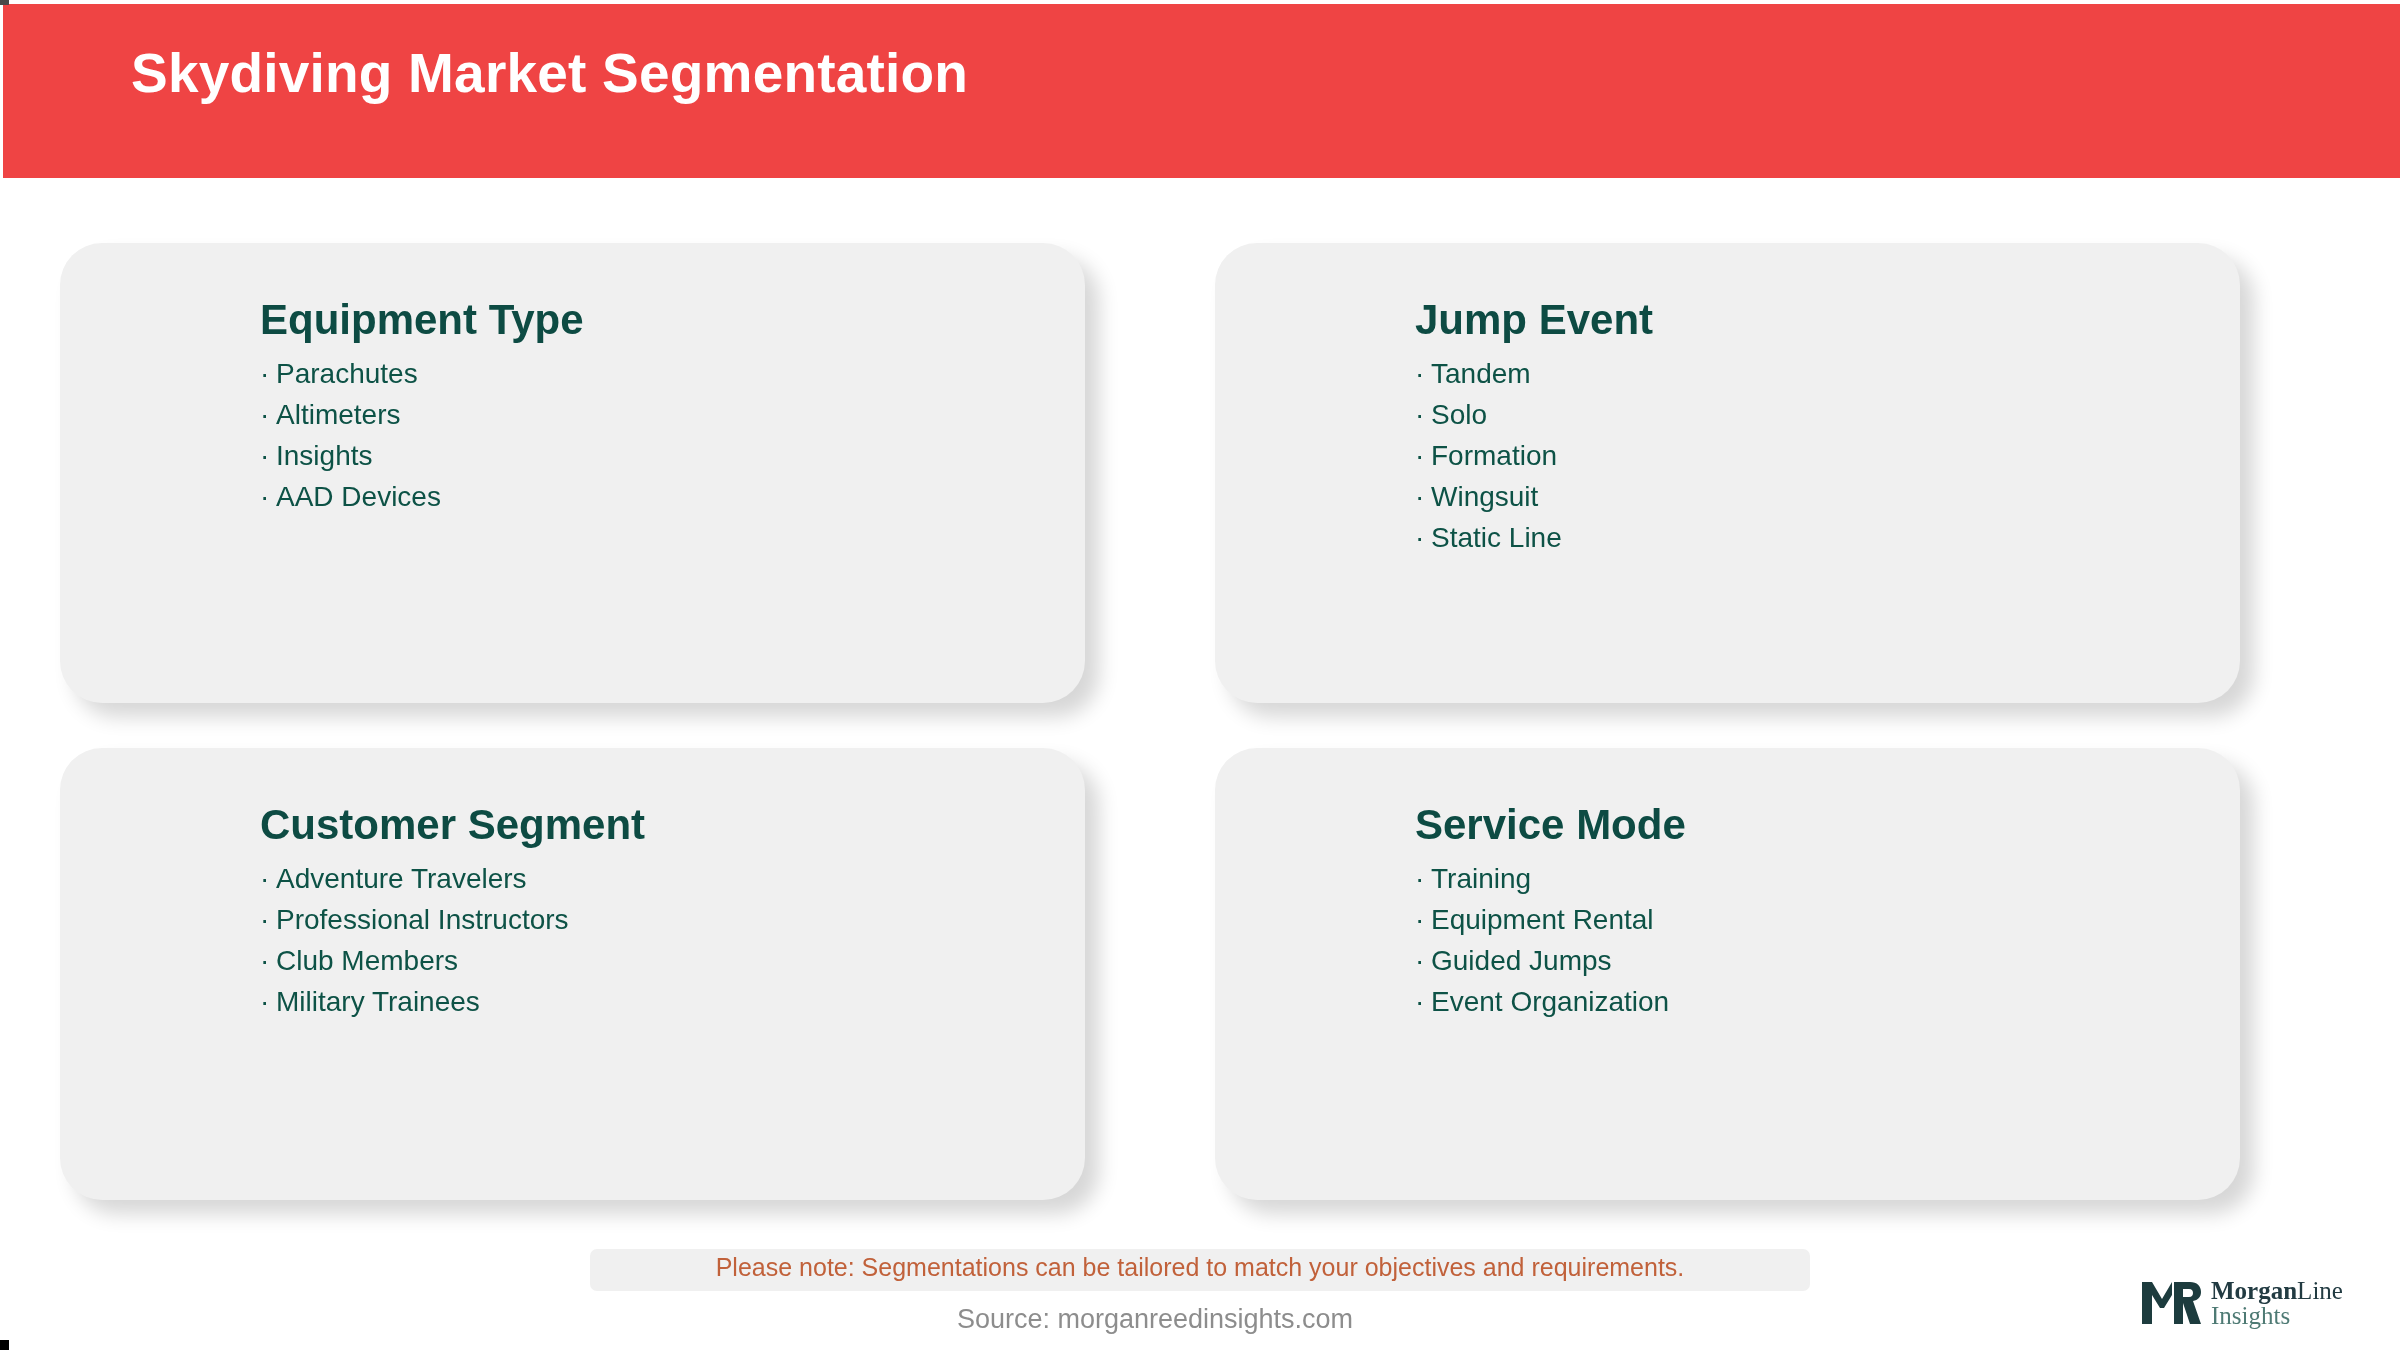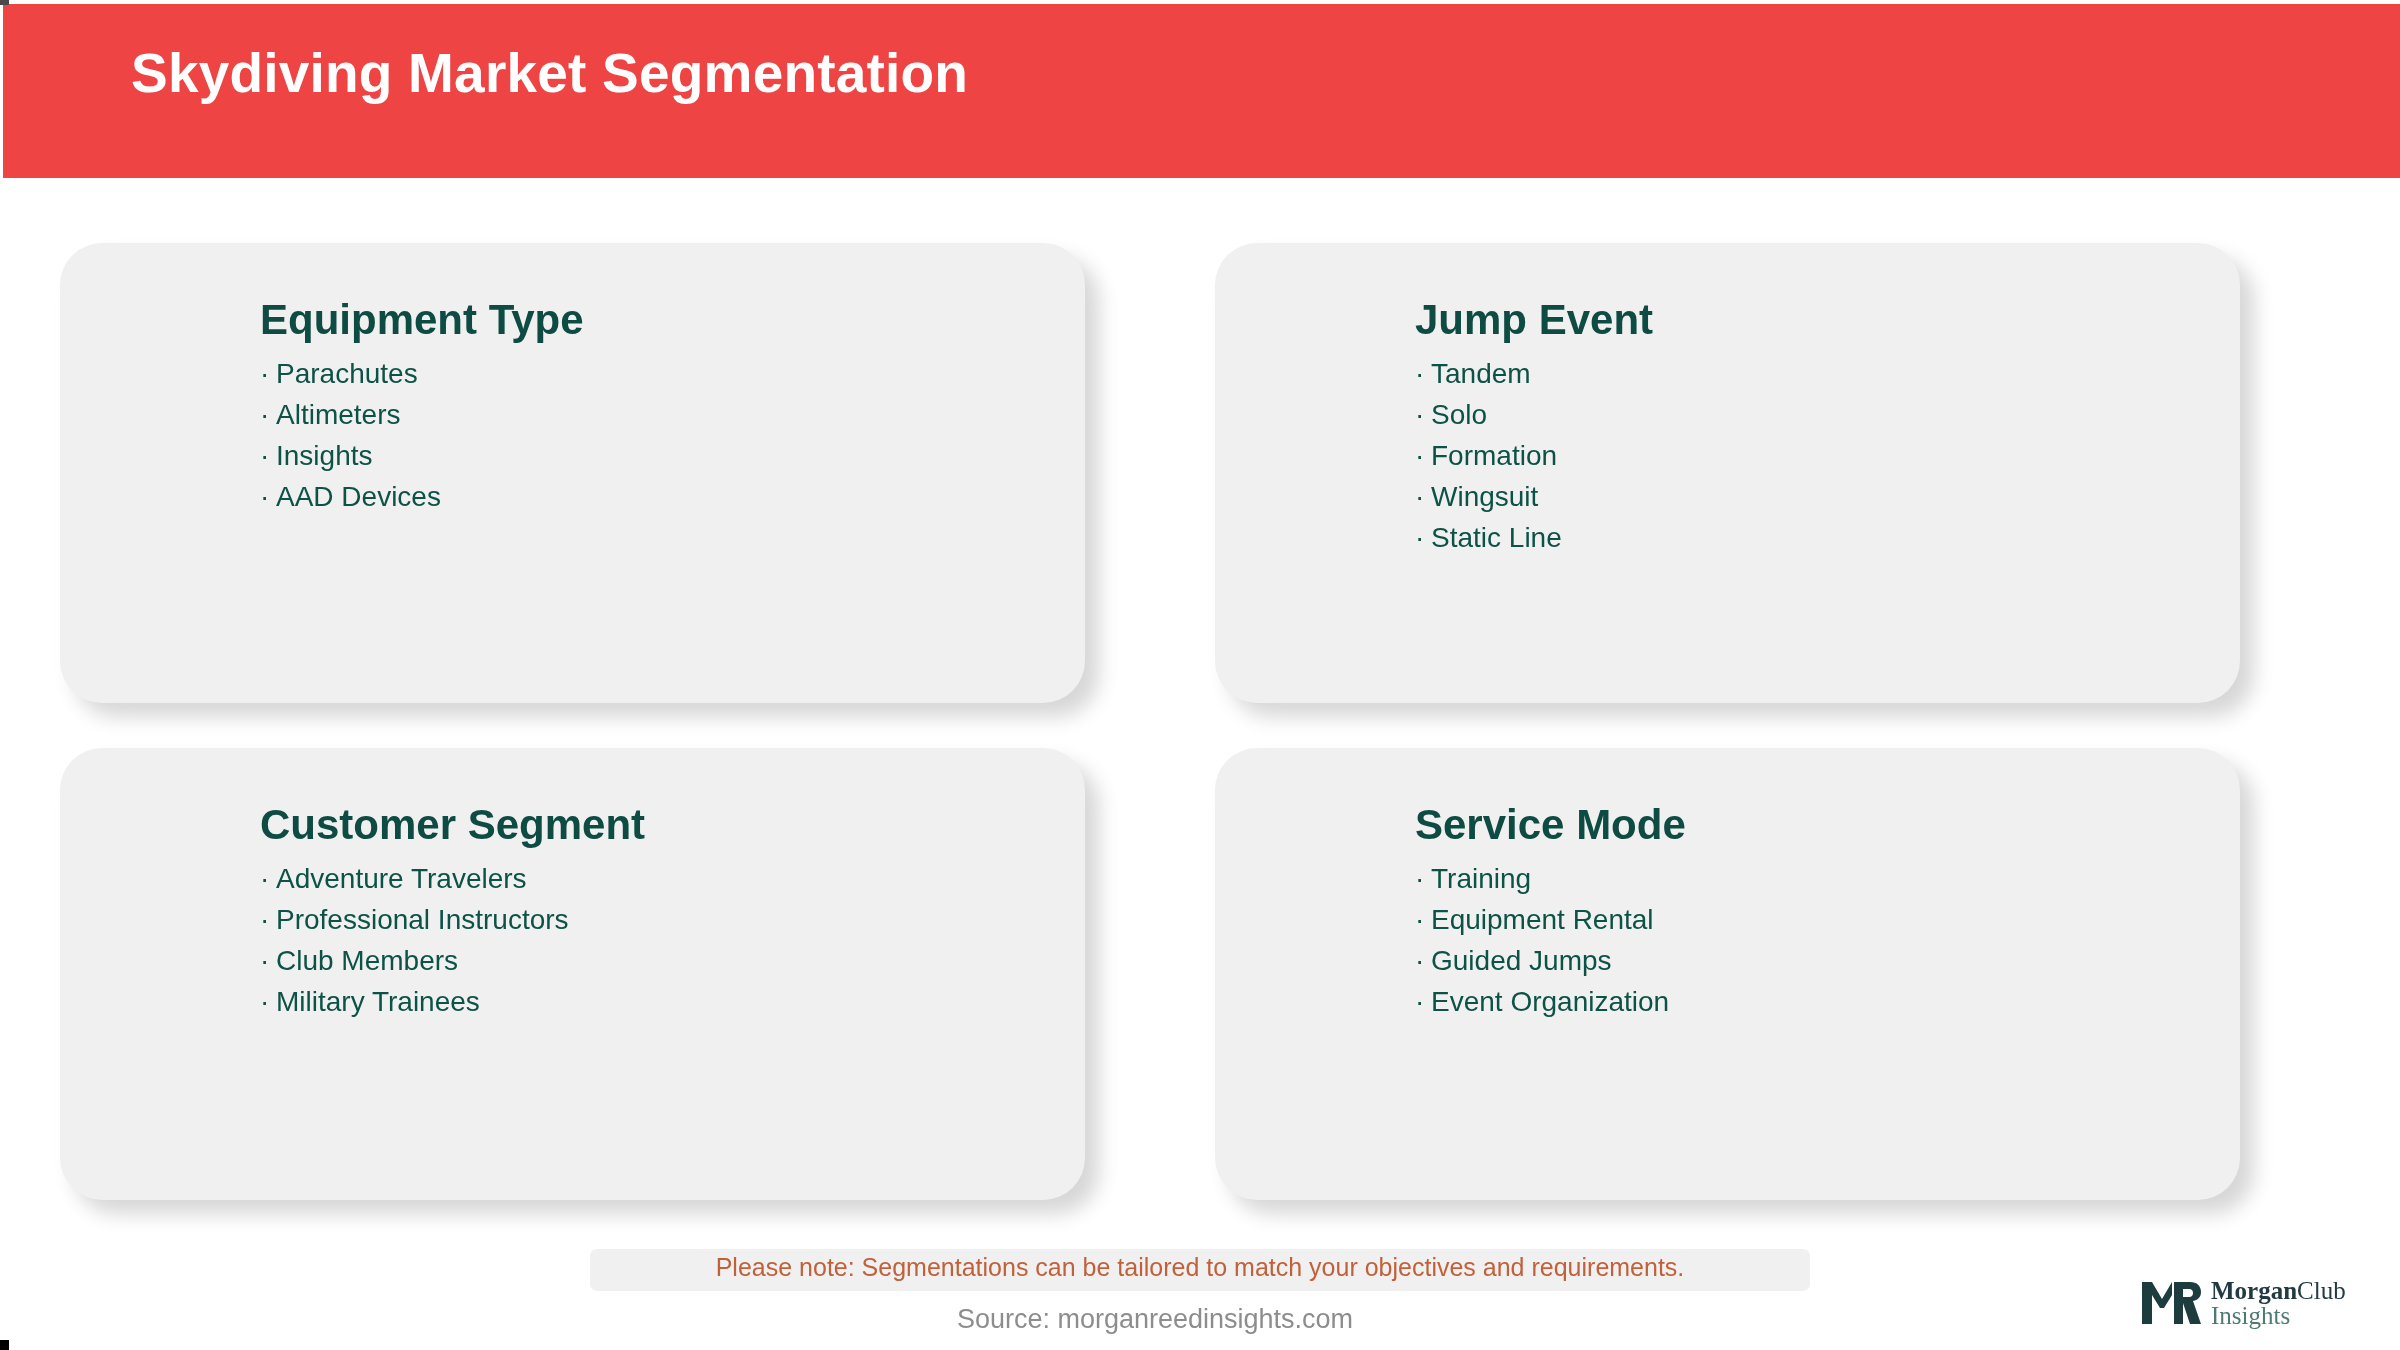--- a/index.html
+++ b/index.html
@@ -264,18 +264,18 @@
   </div>
 
   <div class="source-text">Source: morganreedinsights.com</div>
 
   <div class="logo">
     <svg class="logo-mark" viewBox="0 0 62 44">
       <path d="M2 43 L2 1 L12 1 L22 18 L32 1 L32 14 L24 27 L20 27 L12 14 L12 43 Z" fill="#1d3c3e"></path>
       <path d="M34 1 L50 1 C57 1 61 5 61 11 C61 16 58 19 53 20 L61 43 L50 43 L43 22 L43 43 L34 43 Z M43 8 L43 16 L49 16 C52 16 53 14 53 12 C53 10 52 8 49 8 Z" fill="#1d3c3e"></path>
     </svg>
     <div class="logo-words">
-      <div class="logo-line1"><b>Morgan</b><span class="light">Club</span></div>
+      <div class="logo-line1"><b>Morgan</b><span class="light">Line</span></div>
       <div class="logo-line2">Insights</div>
     </div>
   </div>
 
 </div>
 
 </body></html>

